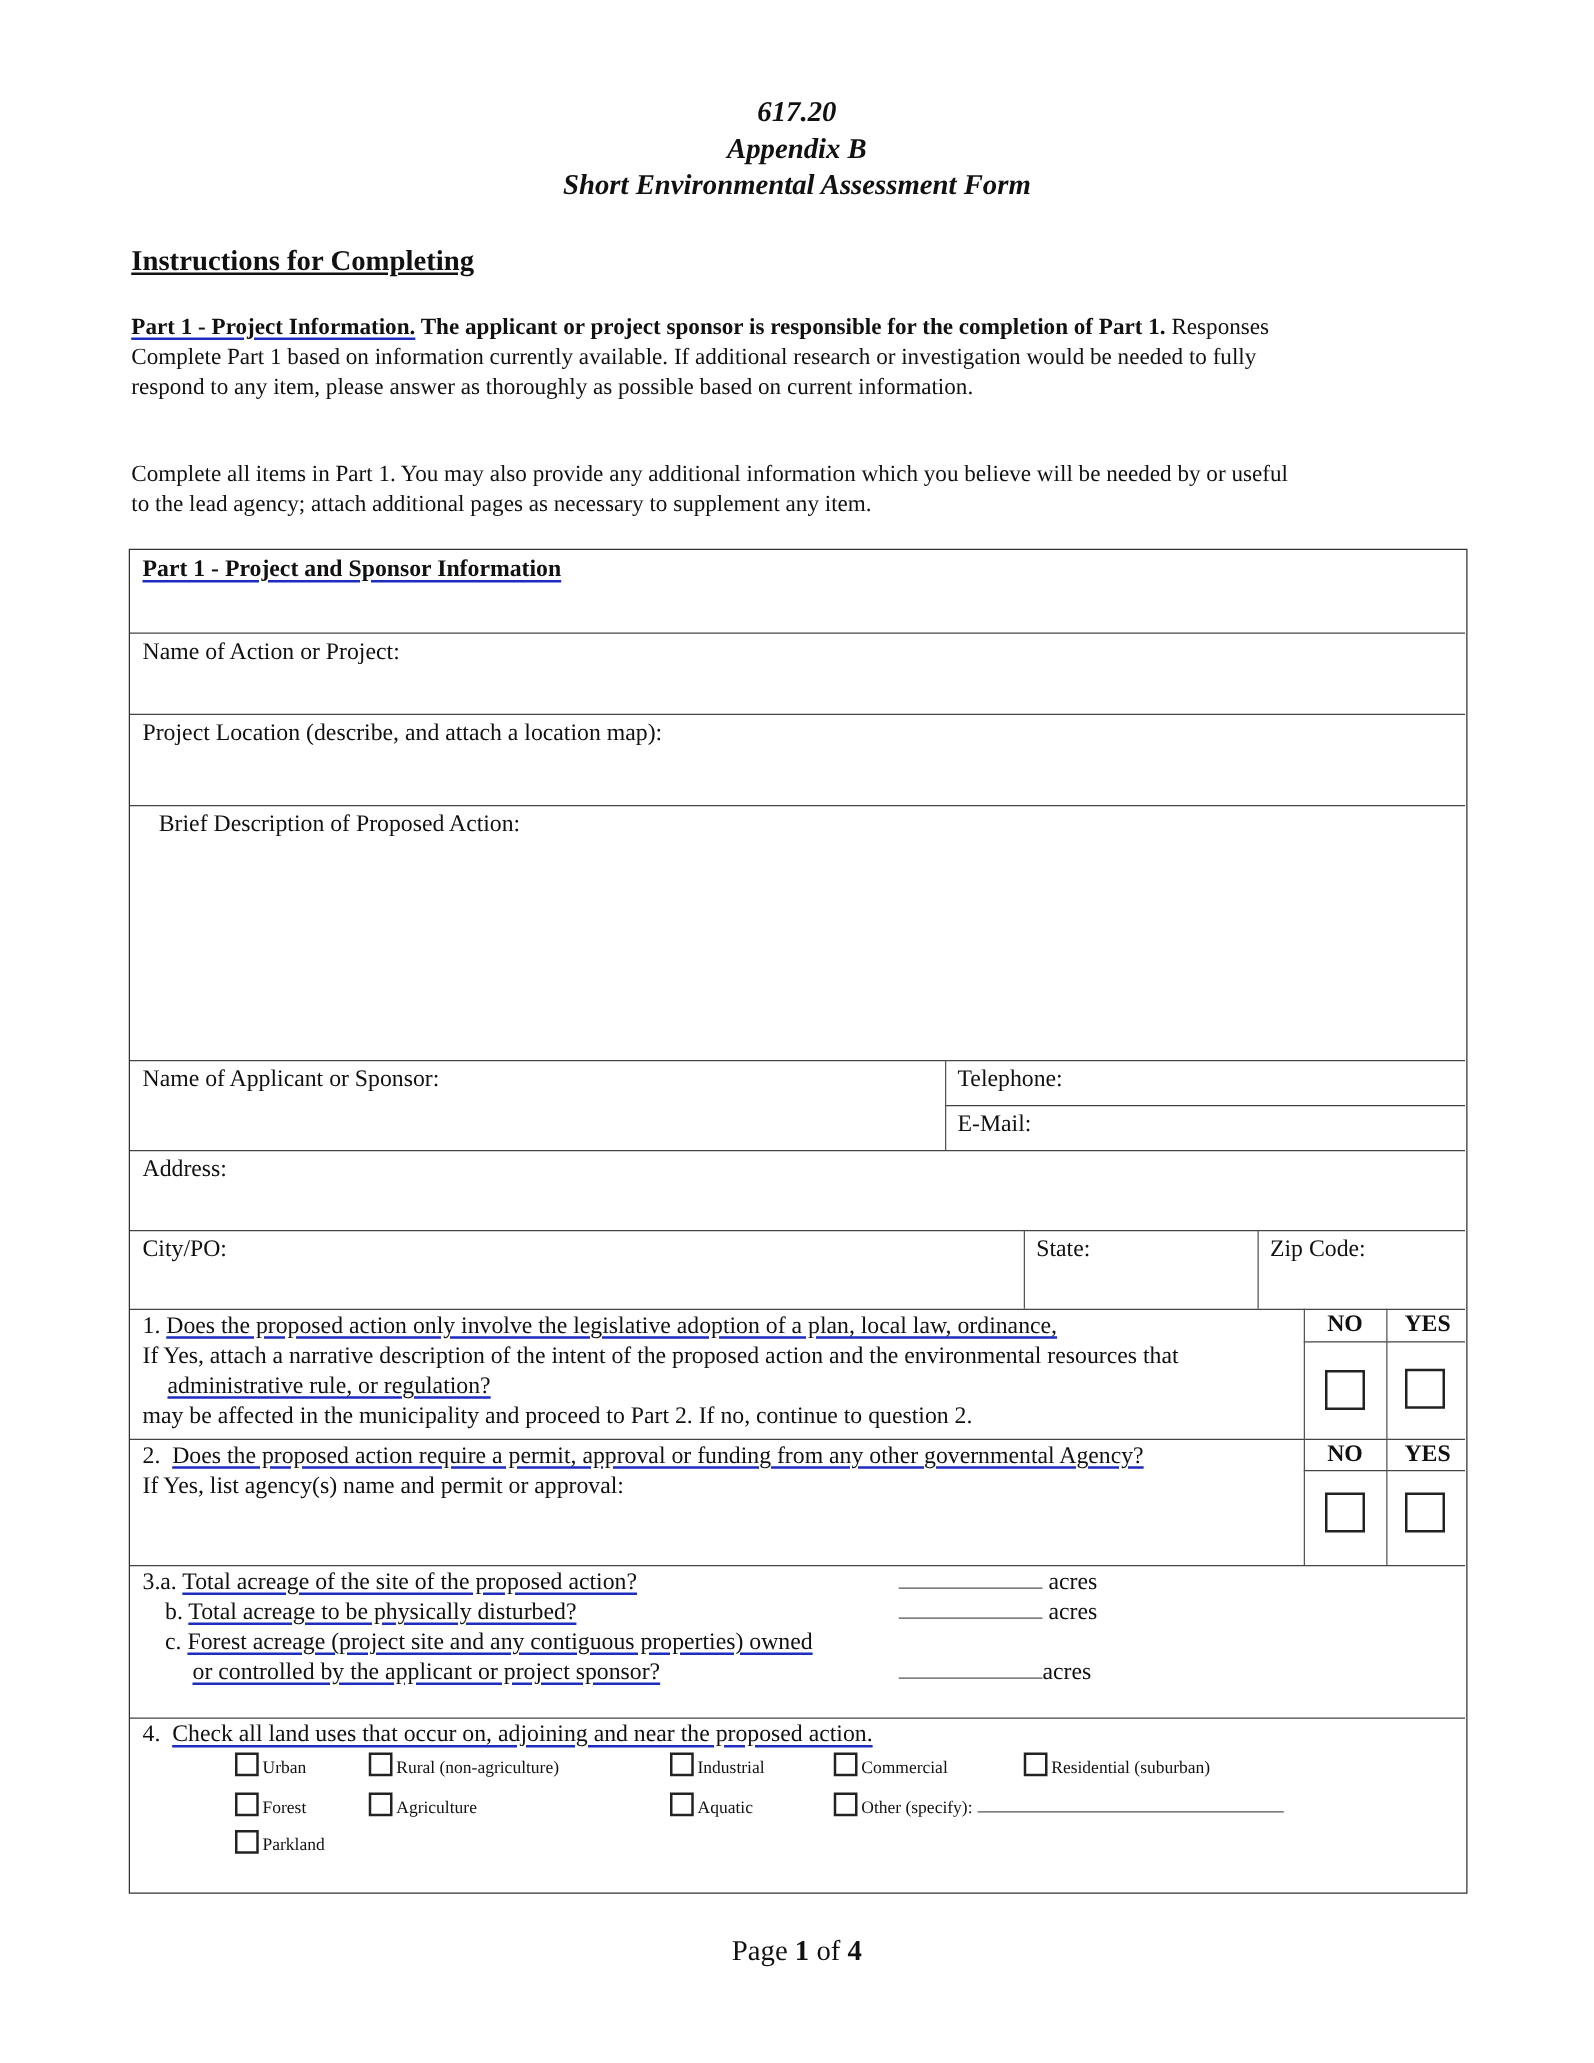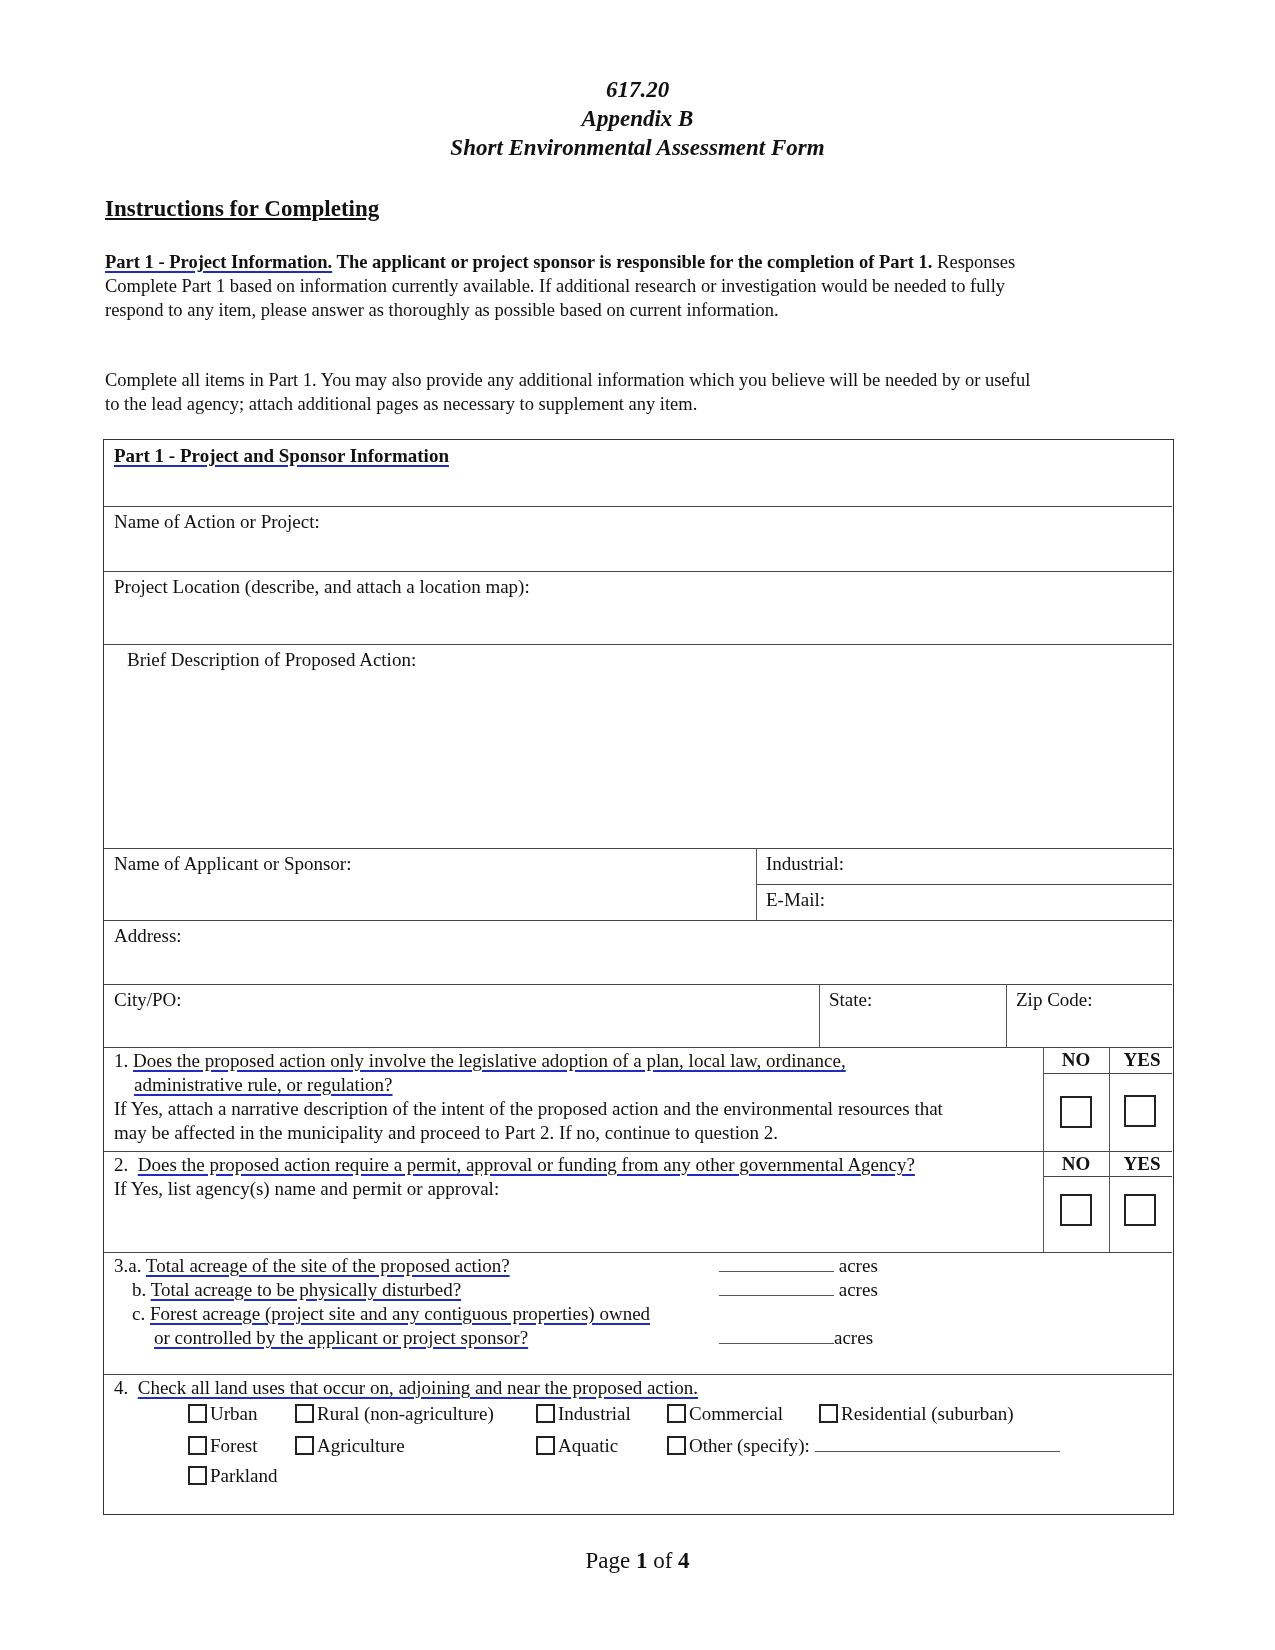--- a/index.html
+++ b/index.html
@@ -16,21 +16,21 @@
   .form-table { left: 103px; top: 439px; width: 1071px; height: 1076px; border: 1.5px solid #333; }
   .hline { position: absolute; height: 0; border-top: 1.5px solid #444; }
   .vline { position: absolute; width: 0; border-left: 1.5px solid #555; }
 
   .cell-label { position: absolute; font-size: 19px; line-height: 24px; }
   .cell-label.b { font-weight: bold; }
   .yn-head { position: absolute; font-size: 19px; font-weight: bold; text-align: center; width: 66px; }
   .yn-box { position: absolute; width: 32px; height: 32px; border: 2.5px solid #222; background: #fff; cursor: pointer; }
 
   .small-box { display: inline-block; width: 19px; height: 19px; border: 2px solid #222; vertical-align: -3px; margin-right: 3px; cursor: pointer; }
-  .landuse { position: absolute; font-size: 19px; line-height: 24px; white-space: nowrap; }
+  .landuse { position: absolute; font-size: 14px; line-height: 24px; white-space: nowrap; }
   .blank { display: inline-block; border-bottom: 1px solid #555; height: 16px; vertical-align: baseline; }
 
   .footer { left: 0; width: 1275px; top: 1548px; text-align: center; font-size: 23px; }
 </style>
 </head>
 <body>
 
 <div class="abs title" style="top:75px;">617.20</div>
 <div class="abs title" style="top:104px;">Appendix B</div>
 <div class="abs title" style="top:133px;">Short Environmental Assessment Form</div>
@@ -69,31 +69,31 @@
   <div class="vline" style="left:902px; top:544px; height:63px;"></div>
   <div class="vline" style="left:939px; top:607px; height:205px;"></div>
   <div class="vline" style="left:1005px; top:607px; height:205px;"></div>
 
   <div class="cell-label b blue-ul" style="left:10px; top:4px;">Part 1 - Project and Sponsor Information</div>
 
   <div class="cell-label" style="left:10px; top:70px;">Name of Action or Project:</div>
   <div class="cell-label" style="left:10px; top:135px;">Project Location (describe, and attach a location map):</div>
   <div class="cell-label" style="left:10px; top:208px;margin-left:13px;">Brief Description of Proposed Action:</div>
   <div class="cell-label" style="left:10px; top:412px;">Name of Applicant or Sponsor:</div>
-  <div class="cell-label" style="left:662px; top:412px;">Industrial:</div>
+  <div class="cell-label" style="left:662px; top:412px;">Telephone:</div>
   <div class="cell-label" style="left:662px; top:448px;">E-Mail:</div>
   <div class="cell-label" style="left:10px; top:484px;">Address:</div>
   <div class="cell-label" style="left:10px; top:548px;">City/PO:</div>
   <div class="cell-label" style="left:725px; top:548px;">State:</div>
   <div class="cell-label" style="left:912px; top:548px;">Zip Code:</div>
 
   <div class="cell-label" style="left:10px; top:609px; width:925px;">
     <div><span>1.</span> <span class="blue-ul">Does the proposed action only involve the legislative adoption of a plan, local law, ordinance,</span></div>
+    <div>If Yes, attach a narrative description of the intent of the proposed action and the environmental resources that</div>
     <div style="padding-left:20px;"><span class="blue-ul">administrative rule, or regulation?</span></div>
-    <div>If Yes, attach a narrative description of the intent of the proposed action and the environmental resources that</div>
     <div>may be affected in the municipality and proceed to Part 2.  If no, continue to question 2.</div>
   </div>
   <div class="yn-head" style="left:939px; top:609px;">NO</div>
   <div class="yn-head" style="left:1005px; top:609px;">YES</div>
   <div class="yn-box" style="left:956px; top:656px;"></div>
   <div class="yn-box" style="left:1020px; top:655px;"></div>
 
   <div class="cell-label" style="left:10px; top:713px; width:925px;">
     <div><span>2.</span>&nbsp; <span class="blue-ul">Does the proposed action require a permit, approval or funding from any other governmental Agency?</span></div>
     <div>If Yes, list agency(s) name and permit or approval:</div>

